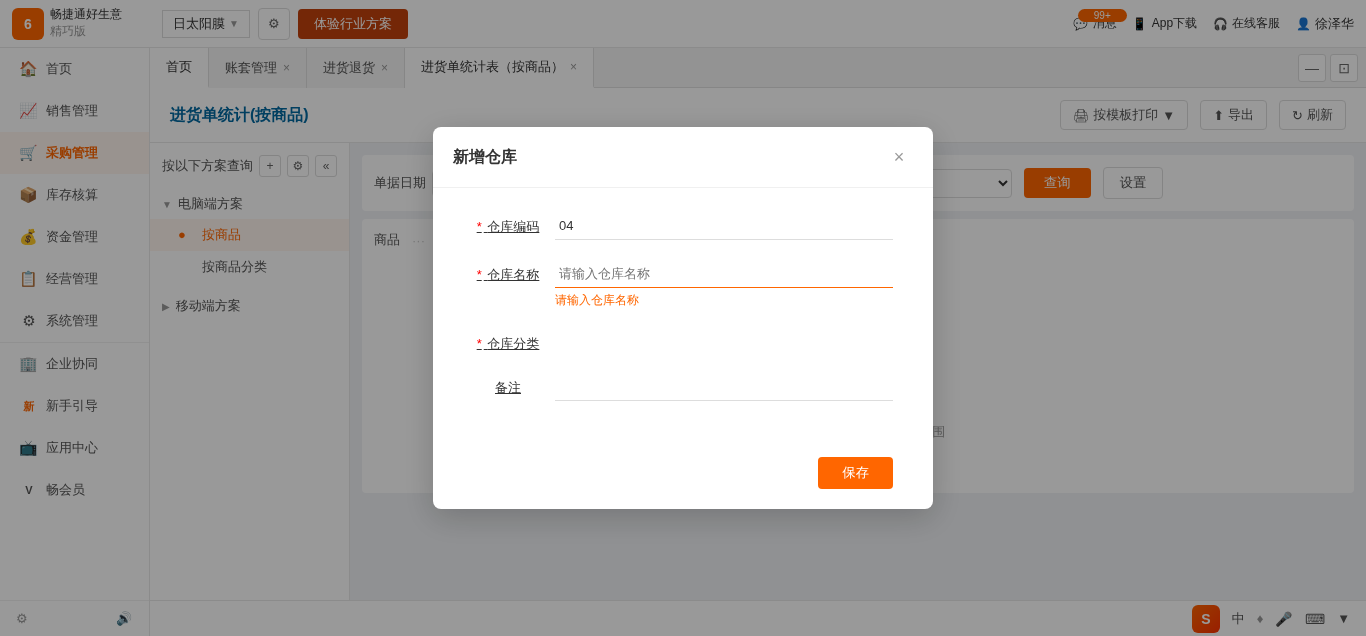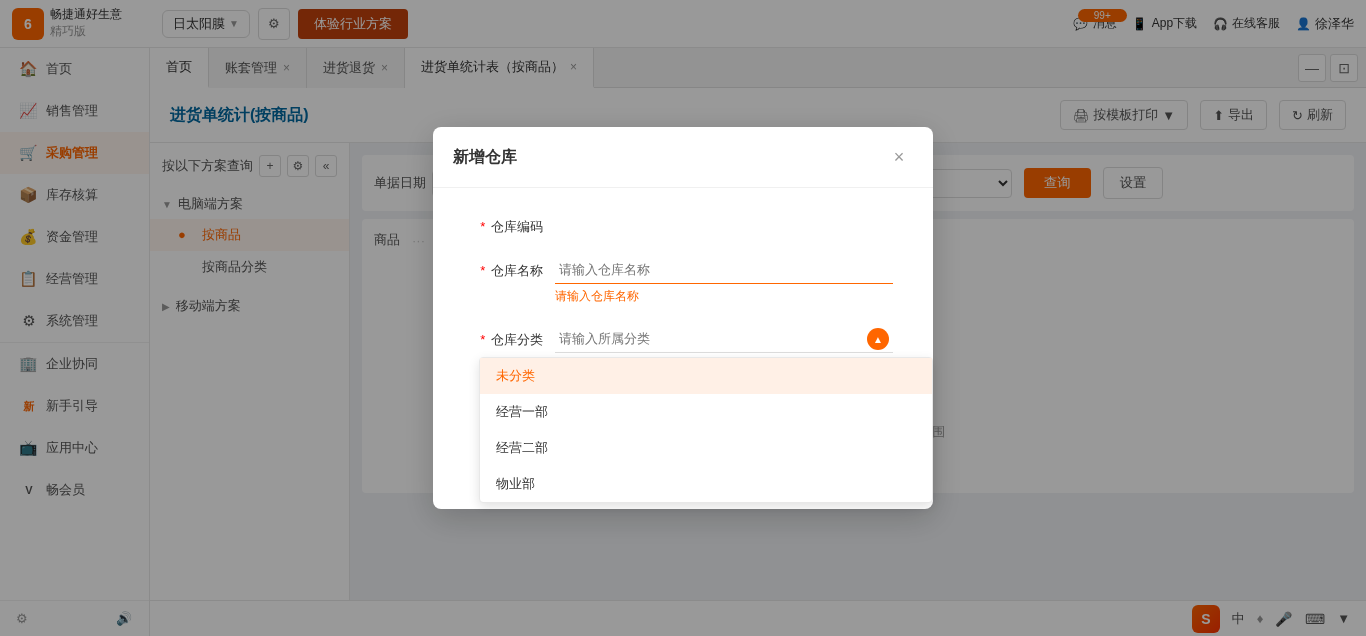--- a/index.html
+++ b/index.html
@@ -33,21 +33,21 @@
     .logo-text { font-size: 12px; color: #333; line-height: 1.3; }
     .logo-sub { font-size: 12px; color: #999; }
     .header-center {
       flex: 1;
       display: flex;
       align-items: center;
       gap: 8px;
     }
     .branch-selector {
       display: flex; align-items: center; gap: 4px;
-      border: 1px solid #ddd; border-radius: 6px;
+      border: 1px solid #ddd; border-radius: 0;
       padding: 4px 10px; cursor: pointer; color: #333;
     }
     .branch-selector .arrow { color: #999; font-size: 10px; }
     .gear-btn {
       width: 32px; height: 32px;
       border: 1px solid #ddd; border-radius: 4px;
       display: flex; align-items: center; justify-content: center;
       cursor: pointer; color: #666;
     }
     .trial-btn {
@@ -274,23 +274,23 @@
       width: 28px; height: 28px;
       display: flex; align-items: center; justify-content: center;
       cursor: pointer; color: #999; font-size: 18px; border-radius: 50%;
     }
     .modal-body { padding: 24px 40px; }
     .modal-form-item {
       display: flex; align-items: flex-start; gap: 12px;
       margin-bottom: 20px;
     }
     .modal-label {
-      width: 70px; text-align: right;
+      width: 70px; text-align: center;
       font-size: 13px; color: #333;
-      padding-top: 6px; flex-shrink: 0;
+      padding-top: 6px; flex-shrink: 0; text-decoration: underline;
     }
     .required { color: #f00; margin-right: 2px; }
     .modal-input {
       flex: 1;
       border: none;
       border-bottom: 1px solid #ddd;
       padding: 6px 4px;
       font-size: 13px; color: #333;
       outline: none;
     }
@@ -584,47 +584,38 @@
       <span class="modal-title">新增仓库</span>
       <div class="modal-close">×</div>
     </div>
     <div class="modal-body">
 
       <div class="modal-form-item">
         <div class="modal-label">
           <span class="required">*</span>
           <span>仓库编码</span>
         </div>
+        <input class="modal-input" type="text" value="04" style="">
       </div>
 
       <div class="modal-form-item">
         <div class="modal-label">
           <span class="required">*</span>
           <span>仓库名称</span>
         </div>
         <div style="flex:1; display:flex; flex-direction:column;">
           <input class="modal-input error" type="text" placeholder="请输入仓库名称" style="">
           <div class="error-msg">请输入仓库名称</div>
         </div>
       </div>
 
       <div class="modal-form-item">
         <div class="modal-label">
           <span class="required">*</span>
           <span>仓库分类</span>
-        </div>
-        <div class="dropdown-wrapper">
-          <input class="dropdown-input" type="text" placeholder="请输入所属分类" style="">
-          <div class="dropdown-arrow">▲</div>
-          <div class="dropdown-list">
-            <div class="dropdown-item selected">未分类</div>
-            <div class="dropdown-item">经营一部</div>
-            <div class="dropdown-item">经营二部</div>
-            <div class="dropdown-item">物业部</div>
-          </div>
         </div>
       </div>
 
       <div class="modal-form-item">
         <div class="modal-label">备注</div>
         <input class="modal-input" type="text" style="">
       </div>
 
     </div>
     <div class="modal-footer">

